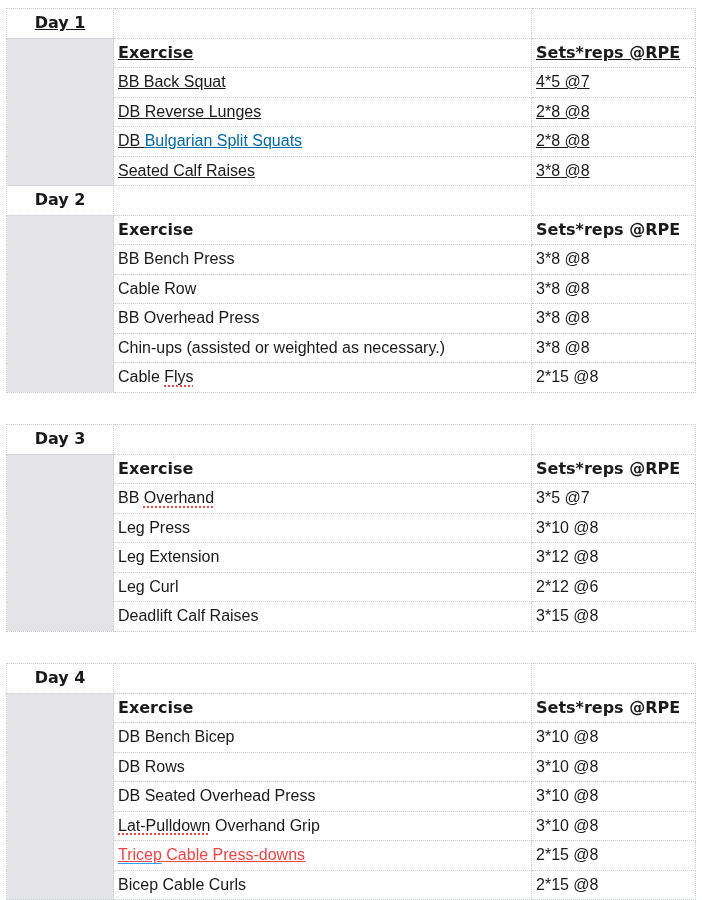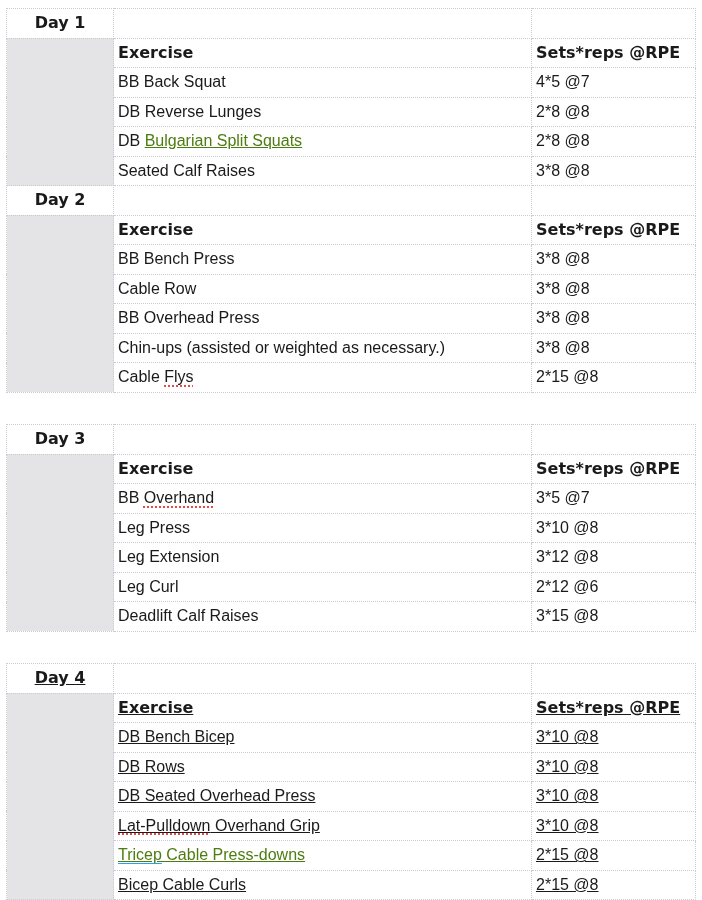--- a/index.html
+++ b/index.html
@@ -10,29 +10,29 @@
   .day-table td { border: 1px dotted #c9ccd4; height: 28.5px; padding: 0 4px;
                   vertical-align: middle; font-size: 16px; line-height: 18px;
                   white-space: nowrap; }
   .day-table col.c1 { width: 107px; }
   .day-table col.c2 { width: 418px; }
   .day-table col.c3 { width: 164px; }
   .day-title { font-family: "DejaVu Sans", sans-serif; font-weight: bold; font-size: 16px;
                text-align: center; background: #ffffff; }
   .gutter { background: #e4e4e6; }
   .hdr { font-family: "DejaVu Sans", sans-serif; font-weight: bold; font-size: 16px; margin-top: 44px; }
-  .link-dark { color: #4d7c0f; text-decoration: underline; }
-  .link-light { color: #4d7c0f; text-decoration: underline; }
+  .link-dark { color: #0369a1; text-decoration: underline; }
+  .link-light { color: #ef4444; text-decoration: underline; }
   .spell { text-decoration: underline dotted #e02020; text-underline-offset: 3px; }
   .link-light .spell { text-decoration: underline; text-decoration-color: #27a2ec; }
 </style>
 </head>
 <body>
 
-<table class="day-table" style="top:8px;">
+<table class="day-table" style="top:8px;text-decoration:underline;">
   <colgroup>
       <col class="c1">
       <col class="c2">
       <col class="c3">
     </colgroup>
   <tbody>
       <tr>
     <td class="day-title">Day 1</td>
     <td></td>
     <td></td>
@@ -134,21 +134,21 @@
     <td>Leg Curl</td>
     <td>2*12 @6</td>
   </tr>
   <tr>
     <td>Deadlift Calf Raises</td>
     <td>3*15 @8</td>
   </tr>
 </tbody>
   </table>
 
-<table class="day-table" style="top:663px;text-decoration:underline;">
+<table class="day-table" style="top:663px;">
   <colgroup>
       <col class="c1">
       <col class="c2">
       <col class="c3">
     </colgroup>
   <tbody>
       <tr>
     <td class="day-title">Day 4</td>
     <td></td>
     <td></td>

